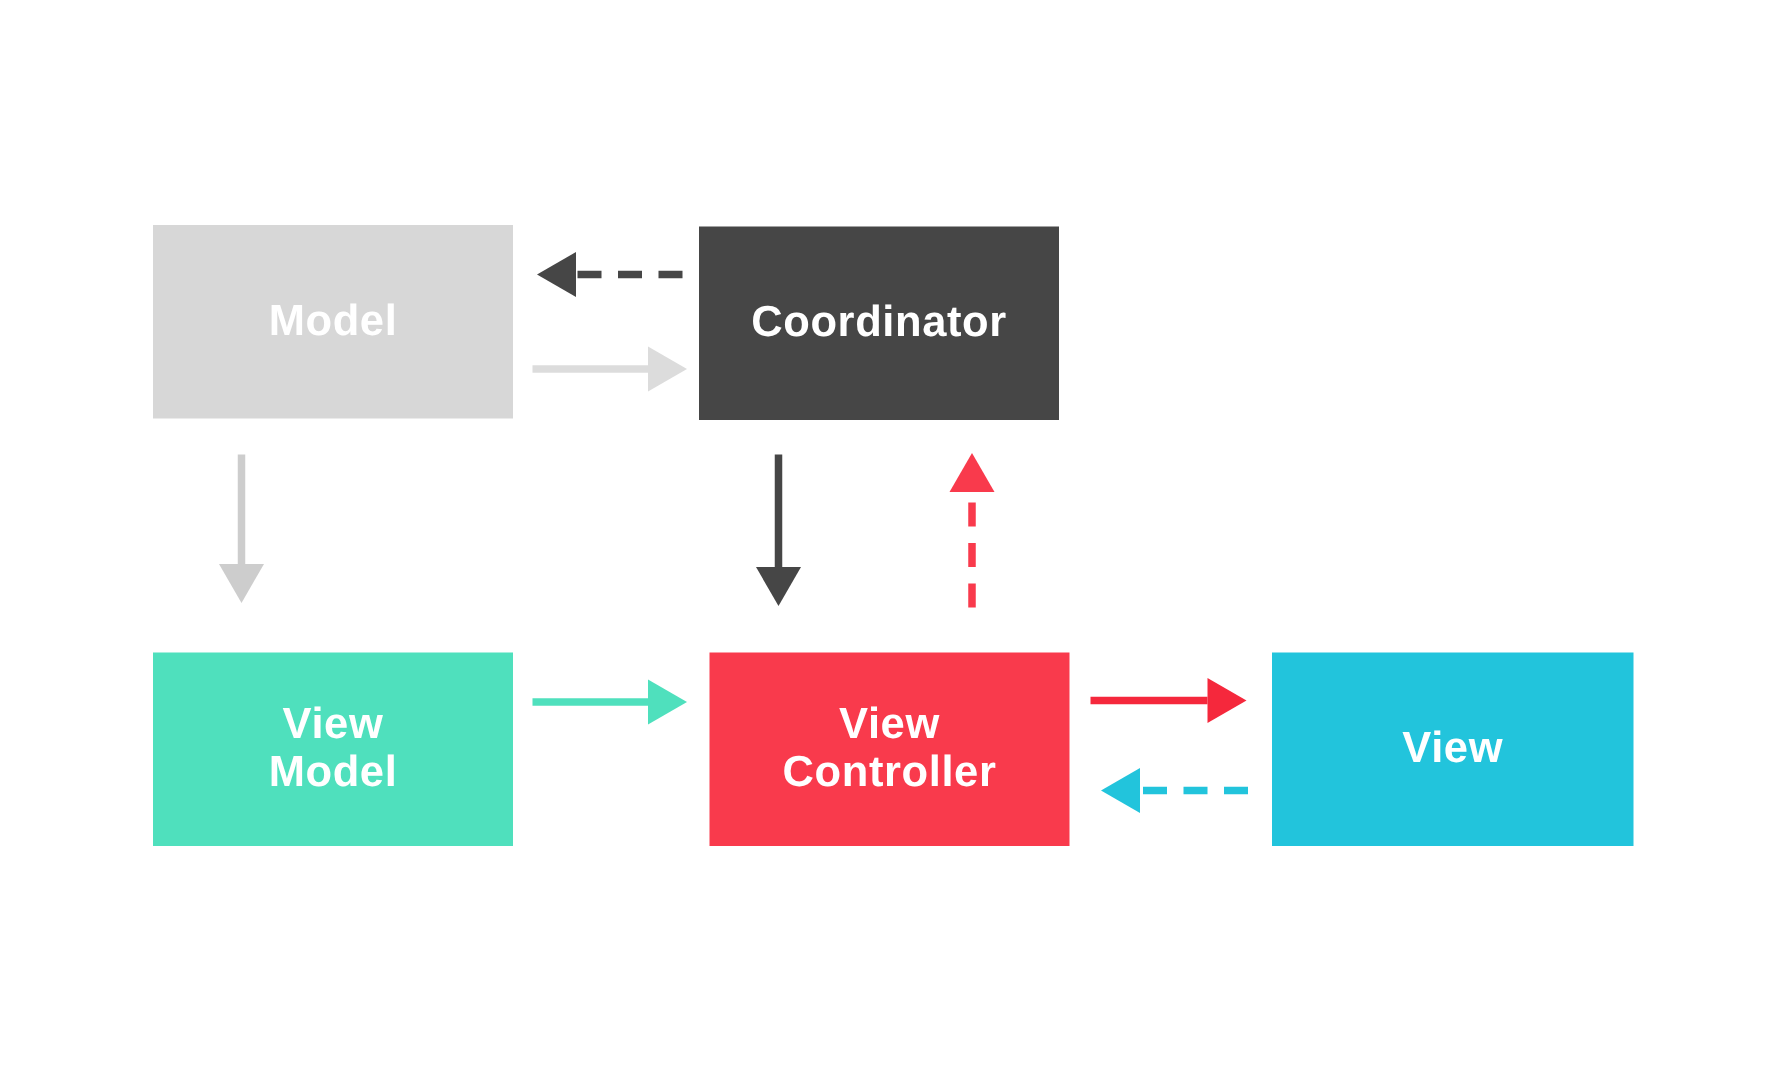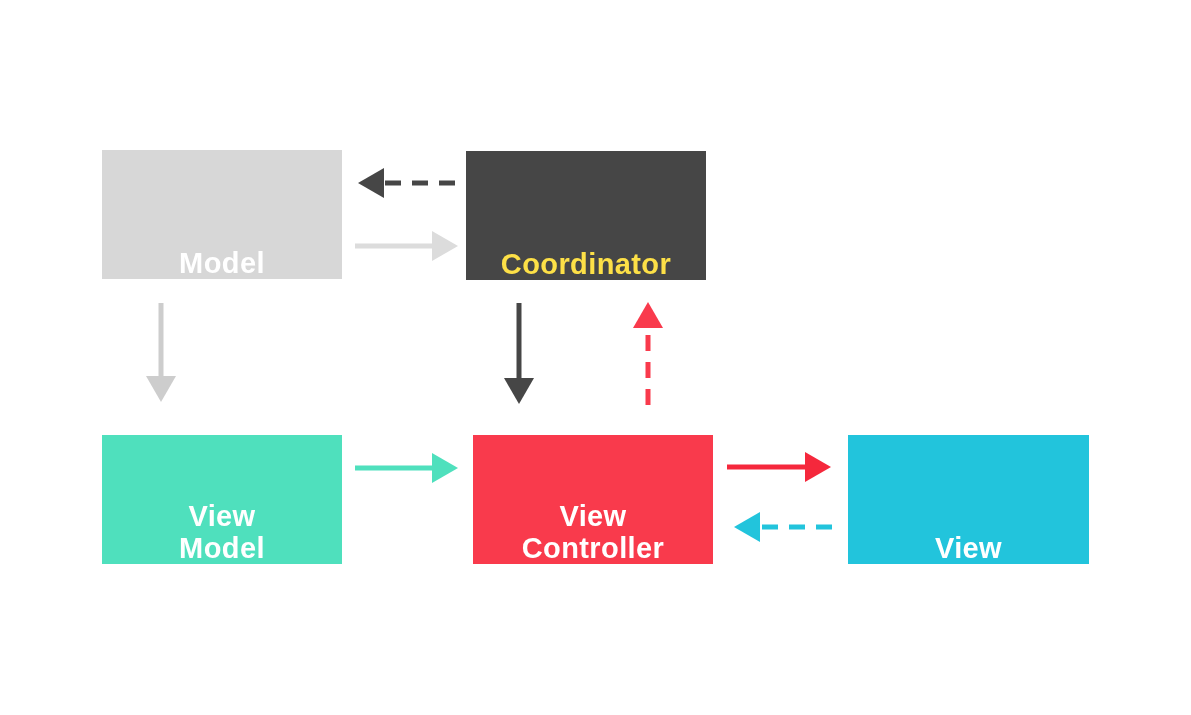--- a/index.html
+++ b/index.html
@@ -12,21 +12,21 @@
     position: relative;
     width: 1191px;
     height: 715px;
     background: #ffffff;
     overflow: hidden;
     font-family: "Liberation Sans", sans-serif;
   }
   .node {
     position: absolute;
     display: flex;
-    align-items: flex-end;
+    align-items: center;
     justify-content: center;
     text-align: center;
     box-sizing: border-box;
   }
   .node-label {
     color: #ffffff;
     font-family: "Liberation Sans", sans-serif;
     font-weight: bold;
     font-size: 29px;
     line-height: 1.08;
@@ -95,21 +95,21 @@
           <line x1="113" y1="15" x2="41" y2="15" stroke="#22c4dc" stroke-width="5" stroke-dasharray="16 11"></line>
           <polygon points="15,15 41,0 41,30" fill="#22c4dc"></polygon>
         </svg>
       </div>
     </div>
   <div id="nodes-layer">
       <div class="node" style="left: 102px; top: 150px; width: 240px; height: 129px; background: rgb(215, 215, 215);">
         <div class="node-label" style="color: rgb(255, 255, 255);">Model</div>
       </div>
       <div class="node" style="left: 466px; top: 151px; width: 240px; height: 129px; background: rgb(70, 70, 70);">
-        <div class="node-label" style="color: #fde047;">Coordinator</div>
+        <div class="node-label" style="color: #ffffff;">Coordinator</div>
       </div>
       <div class="node" style="left: 102px; top: 435px; width: 240px; height: 129px; background: rgb(79, 224, 189);">
         <div class="node-label" style="color: rgb(255, 255, 255);">View
 Model</div>
       </div>
       <div class="node" style="left: 473px; top: 435px; width: 240px; height: 129px; background: rgb(249, 58, 76);">
         <div class="node-label" style="color: rgb(255, 255, 255);">View
 Controller</div>
       </div>
       <div class="node" style="left: 848px; top: 435px; width: 241px; height: 129px; background: rgb(34, 196, 220);">

